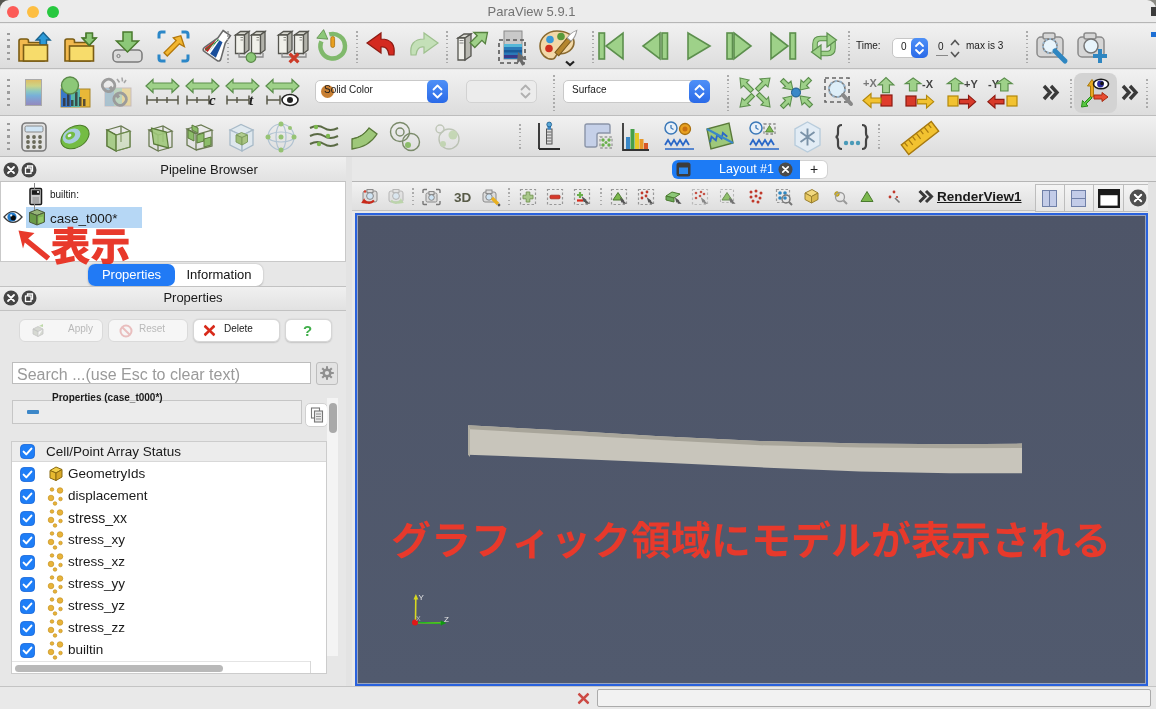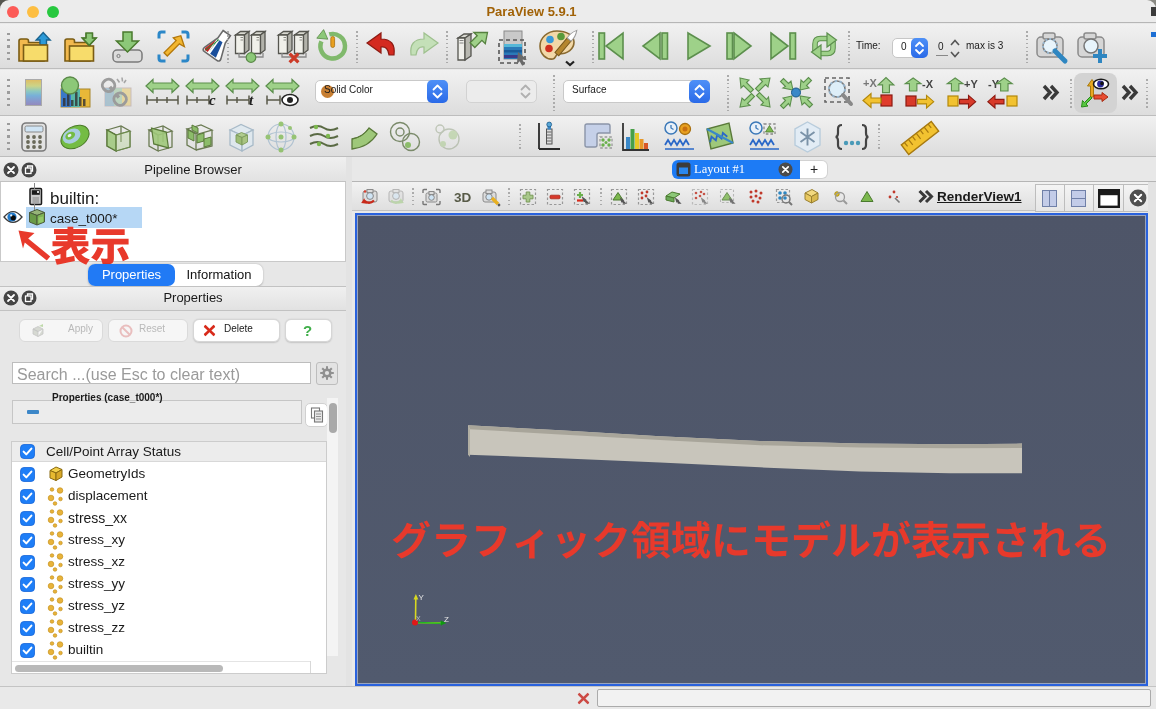--- a/index.html
+++ b/index.html
@@ -15,21 +15,21 @@
 <body>
 
 <div class="abs" style="left:0;top:0;width:9px;height:9px;background:#55554f;"></div>
 <div class="abs" style="left:1147px;top:0;width:9px;height:9px;background:#8a8a84;"></div>
 <div class="abs" style="left:0;top:0;width:1156px;height:23px;background:#ececec;border-bottom:1px solid #b6b6b6;border-radius:9px 9px 0 0;box-sizing:border-box;"></div>
 <div class="abs" style="left:1151px;top:7px;width:5px;height:9px;background:#3c3c3c;z-index:40;"></div>
 <div class="abs" style="left:1151px;top:32px;width:5px;height:5px;background:#1d6fd4;z-index:40;"></div>
 <div class="abs" style="left:7px;top:6px;width:12px;height:12px;border-radius:50%;background:#fc5b57;"></div>
 <div class="abs" style="left:27px;top:6px;width:12px;height:12px;border-radius:50%;background:#fdbe41;"></div>
 <div class="abs" style="left:47px;top:6px;width:12px;height:12px;border-radius:50%;background:#27c83f;"></div>
-<div class="abs" style="left:0;top:4px;width:1063px;text-align:center;font-size:13px;font-weight:bold;color:#a16207;">ParaView 5.9.1</div>
+<div class="abs" style="left:0;top:4px;width:1063px;text-align:center;font-size:13px;font-weight:normal;color:#737373;">ParaView 5.9.1</div>
 
 <div class="tb" style="top:24px;height:45px;box-sizing:border-box;"></div>
 <div class="handle" style="left:7px;top:33px;height:29px;"></div>
 
 <svg style="left:18px;top:30px" width="33" height="33" viewBox="0 0 33 33">
  <path d="M1 31 V11 Q1 9 3 9 H8.5 Q10.5 9 10.5 11 V12.5 H24 Q26 12.5 26 14.5 V31 Z" fill="#f2b94e" stroke="#7a5c14" stroke-width="1.6"></path>
  <path d="M22 15 V10 H18.2 L25.2 2.5 L32.2 10 H28.5 V15 Z" fill="#2c9ad8" stroke="#19638f" stroke-width="1.4"></path>
  <rect x="5.5" y="15" width="24" height="16" fill="#f7dc6b" stroke="#7a5c14" stroke-width="1.6"></rect>
 </svg>
 <svg style="left:64px;top:30px" width="33" height="33" viewBox="0 0 33 33">
@@ -563,30 +563,30 @@
 <div class="abs" style="left:0;top:157px;width:346px;height:25px;background:linear-gradient(#f0f0f0,#e2e2e2);border-bottom:1px solid #c2c2c2;box-sizing:border-box;"></div>
 <svg style="left:3px;top:162px" width="16" height="16" viewBox="0 0 16 16">
  <circle cx="8" cy="8" r="7.5" fill="#464646"></circle>
  <path d="M5 5 L11 11 M11 5 L5 11" stroke="#fff" stroke-width="1.8" stroke-linecap="round"></path>
 </svg>
 <svg style="left:21px;top:162px" width="16" height="16" viewBox="0 0 16 16">
  <circle cx="8" cy="8" r="7.5" fill="#464646"></circle>
  <rect x="4.5" y="6" width="5.5" height="5.5" fill="none" stroke="#fff" stroke-width="1.3"></rect>
  <path d="M6.5 6 V4 H11.5 V9 H10" fill="none" stroke="#fff" stroke-width="1.3"></path>
 </svg>
-<div class="abs" style="left:40px;top:162px;width:306px;text-align:center;font-size:13px;color:#1a1a1a;">Pipeline Browser</div>
+<div class="abs" style="left:56px;top:162px;width:306px;text-align:center;font-size:13px;color:#1a1a1a;">Pipeline Browser</div>
 
 <div class="abs" style="left:0;top:182px;width:346px;height:80px;background:#fff;border:1px solid #c9c9c9;border-top:none;box-sizing:border-box;"></div>
 <svg style="left:29px;top:188px" width="14" height="17" viewBox="0 0 14 17">
  <rect x="1" y="0.5" width="11.5" height="16" rx="1" fill="#c9c9c9" stroke="#1a1a1a" stroke-width="1.5"></rect>
  <rect x="2.8" y="2.2" width="8" height="4.6" fill="#1a1a1a"></rect>
  <rect x="8" y="3.2" width="2" height="1.6" fill="#fff"></rect>
  <rect x="3.5" y="9" width="6.5" height="6" fill="#a8a8a8"></rect>
 </svg>
-<div class="lbl" style="left:50px;top:189px;font-size:17px;">builtin:</div>
+<div class="lbl" style="left:50px;top:189px;font-size:10px;">builtin:</div>
 <div class="abs" style="left:26px;top:207px;width:116px;height:21px;background:#b6d7f5;"></div>
 <svg style="left:3px;top:209px" width="20" height="16" viewBox="0 0 20 16">
  <path d="M1 8 Q10 -2.8 19 8 Q10 18.8 1 8 Z" fill="#ffffff" stroke="#3a3a3a" stroke-width="1.3"></path>
  <circle cx="9" cy="8" r="4.6" fill="#1f78c8"></circle>
  <circle cx="10.2" cy="8.8" r="2.6" fill="#0a0a0a"></circle>
  <circle cx="8.2" cy="6.4" r="1.1" fill="#e8f2fa"></circle>
 </svg>
 <div class="abs" style="left:34px;top:183px;width:1px;height:6px;background:#888;"></div>
 <div class="abs" style="left:34px;top:204px;width:1px;height:6px;background:#888;"></div>
 <svg style="left:27px;top:207px" width="20" height="20" viewBox="0 0 20 20">
@@ -813,21 +813,21 @@
 
 <div class="abs" style="left:346px;top:157px;width:6px;height:529px;background:#e3e3e3;"></div>
 
 <div class="abs" style="left:352px;top:157px;width:804px;height:25px;background:#e8e8e8;border-bottom:1px solid #b5b5b5;box-sizing:border-box;"></div>
 <div class="abs" style="left:672px;top:160px;width:128px;height:19px;background:#1d7bf5;border-radius:6px 0 0 6px;"></div>
 <div class="abs" style="left:800px;top:160px;width:28px;height:19px;background:#ffffff;border-radius:0 6px 6px 0;border:1px solid #d2d2d2;border-left:none;box-sizing:border-box;"></div>
 <svg style="left:676px;top:162px" width="15" height="15" viewBox="0 0 15 15">
  <rect x="0.5" y="0.5" width="14" height="14" rx="2.5" fill="#3c3c3c"></rect>
  <rect x="3" y="5.5" width="9" height="6.5" fill="#2a88f0"></rect>
 </svg>
-<div class="abs" style="left:694px;top:162px;width:80px;text-align:left;font-size:12.5px;color:#fff;font-family:Liberation Serif, serif;">Layout #1</div>
+<div class="abs" style="left:694px;top:162px;width:80px;text-align:right;font-size:12.5px;color:#fff;">Layout #1</div>
 <svg style="left:778px;top:162px" width="15" height="15" viewBox="0 0 15 15">
  <circle cx="7.5" cy="7.5" r="7" fill="#4b4b4b"></circle>
  <path d="M4.8 4.8 L10.2 10.2 M10.2 4.8 L4.8 10.2" stroke="#fff" stroke-width="1.7" stroke-linecap="round"></path>
 </svg>
 <div class="abs" style="left:806px;top:161px;width:16px;text-align:center;font-size:14px;color:#222;">+</div>
 
 <div class="abs" style="left:352px;top:182px;width:804px;height:29px;background:linear-gradient(#f2f2f2,#dfdfdf);border-bottom:1px solid #c2c2c2;box-sizing:border-box;"></div>
 <svg style="left:359px;top:187px" width="20" height="19" viewBox="0 0 20 19">
  <rect x="4" y="4" width="14" height="11" rx="2" fill="#dcdcdc" stroke="#8a8a8a"></rect>
  <rect x="8" y="2.5" width="6" height="3" fill="#dcdcdc" stroke="#8a8a8a"></rect>

